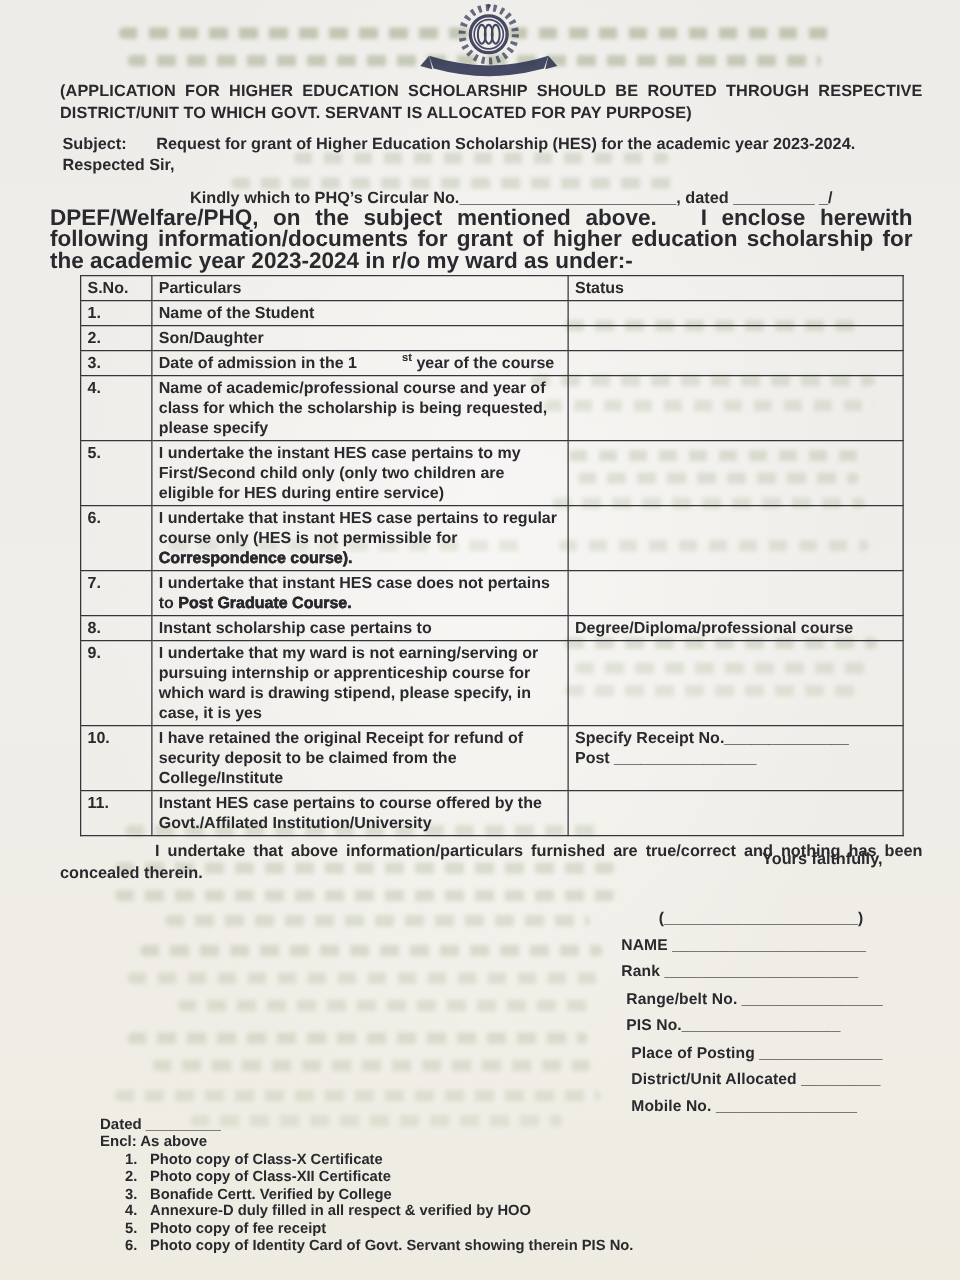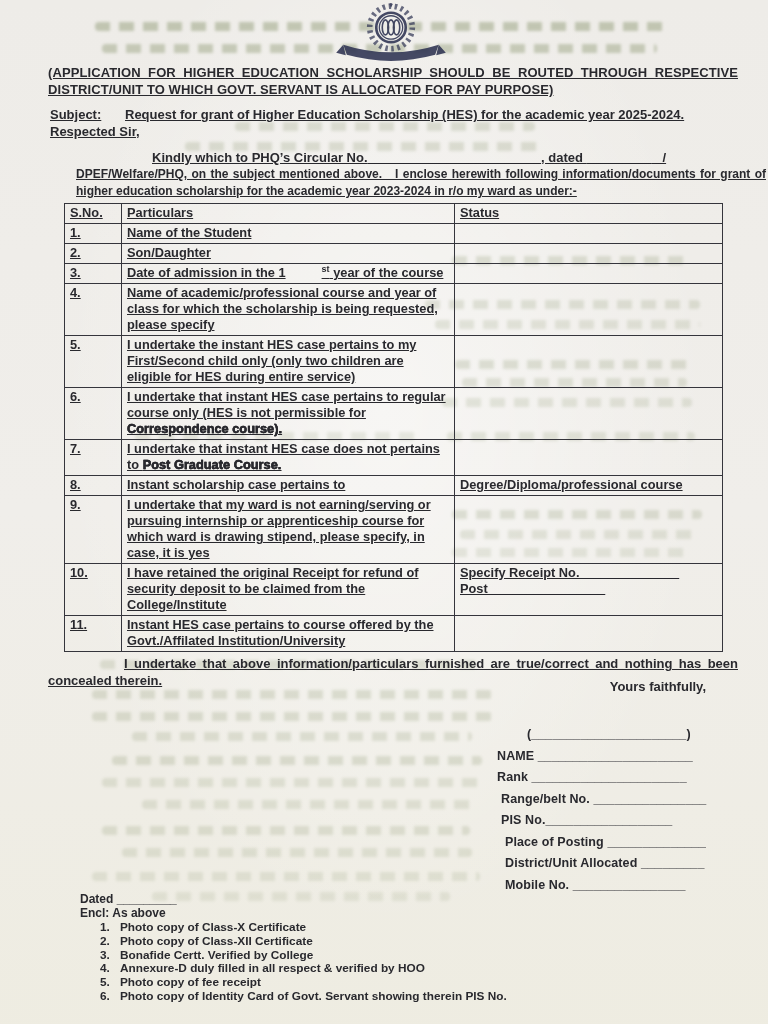--- a/index.html
+++ b/index.html
@@ -11,34 +11,34 @@
     background-image:radial-gradient(ellipse at 50% 40%, rgba(255,255,255,.5) 0%, rgba(255,255,255,0) 60%),
                      linear-gradient(180deg,#eeece8 0%,#f0eeea 50%,#ecead7 160%);
     color:#29292e;
   }
   
   .bleed-layer { position:absolute; inset:0; pointer-events:none; }
   .bl { position:absolute; height:9px; border-radius:4px;
         background:repeating-linear-gradient(90deg, rgba(125,138,95,.95) 0 15px, rgba(125,138,95,0) 15px 24px);
         filter:blur(1.7px); }
   .logo { position:absolute; left:325px; top:3px; opacity:.88; filter:blur(.3px); }
-  .content { position:relative;text-decoration:underline; }
+  .content { position:relative; }
 
   .note { margin:64px 32px 0 48px; width:690px; font-size:13px; line-height:17px;
           font-weight:700; text-align:justify; letter-spacing:.1px; }
 
   .subject-row { display:flex; margin:8px 0 0 50px; font-size:13px; line-height:17px; font-weight:700; }
   .subject-row .lab { width:75px; flex:0 0 75px; }
   .subject-row .txt { width:620px; }
 
   .salutation { margin:0 0 0 50px; font-size:13px; line-height:17px; font-weight:700; }
 
   .ref-line1 { margin:9px 0 0 48px; padding-left:104px; font-size:13px; line-height:17px;
                font-weight:700; white-space:nowrap; }
-  .ref-rest { margin:0 32px 0 76px; width:690px; font-size:12px; line-height:17px;
+  .ref-rest { margin:0 32px 0 40px; width:690px; font-size:18px; line-height:17px;
               font-weight:700; text-align:justify; }
 
   table.hes { border-collapse:collapse; margin:3px 0 0 64px; width:658px;
               font-size:12.8px; line-height:16px; font-weight:700; table-layout:fixed; }
   table.hes th, table.hes td { border:1.6px solid #35353c; padding:1px 5px 2px 5px; vertical-align:top; text-align:left; }
   col.c1 { width:57px; } col.c2 { width:333px; } col.c3 { width:268px; }
   td.c-part { text-align:justify; }
   .b { -webkit-text-stroke:.35px #29292e; text-shadow:0 0 .4px #29292e; }
   sup { font-size:9px; line-height:0;padding-left:36px; }
 
@@ -105,21 +105,21 @@
     <path d="M63.2 1 L65 4.6 L66.8 1 L65 0 Z" fill="#2e3352"></path>
     <path d="M18 41 Q65 56 112 41 L108.5 51 Q65 63 21.5 51 Z" fill="#2e3352"></path>
     <path d="M18 41 L11 49 L20.5 51.5 Z M112 41 L119 49 L109.5 51.5 Z" fill="#2e3352"></path>
   </svg>
 
   <div class="content">
     <p class="note">(APPLICATION FOR HIGHER EDUCATION SCHOLARSHIP SHOULD BE ROUTED THROUGH RESPECTIVE DISTRICT/UNIT TO WHICH GOVT. SERVANT IS ALLOCATED FOR PAY PURPOSE)</p>
 
     <div class="subject-row">
       <span class="lab">Subject:</span>
-      <span class="txt">Request for grant of Higher Education Scholarship (HES) for the academic year 2025-2024.</span>
+      <span class="txt">Request for grant of Higher Education Scholarship (HES) for the academic year 2023-2024.</span>
     </div>
 
     <p class="salutation">Respected Sir,</p>
 
     <p class="ref-line1"><span>Kindly which to PHQ’s Circular No.</span><span>________________________</span><span>, dated </span><span>_________</span><span> _/</span></p>
     <p class="ref-rest">DPEF/Welfare/PHQ, on the subject mentioned above.&nbsp;&nbsp;&nbsp;I enclose herewith following information/documents for grant of higher education scholarship for the academic year 2023-2024 in r/o my ward as under:-</p>
 
     <table class="hes">
       <colgroup>
           <col class="c1">

